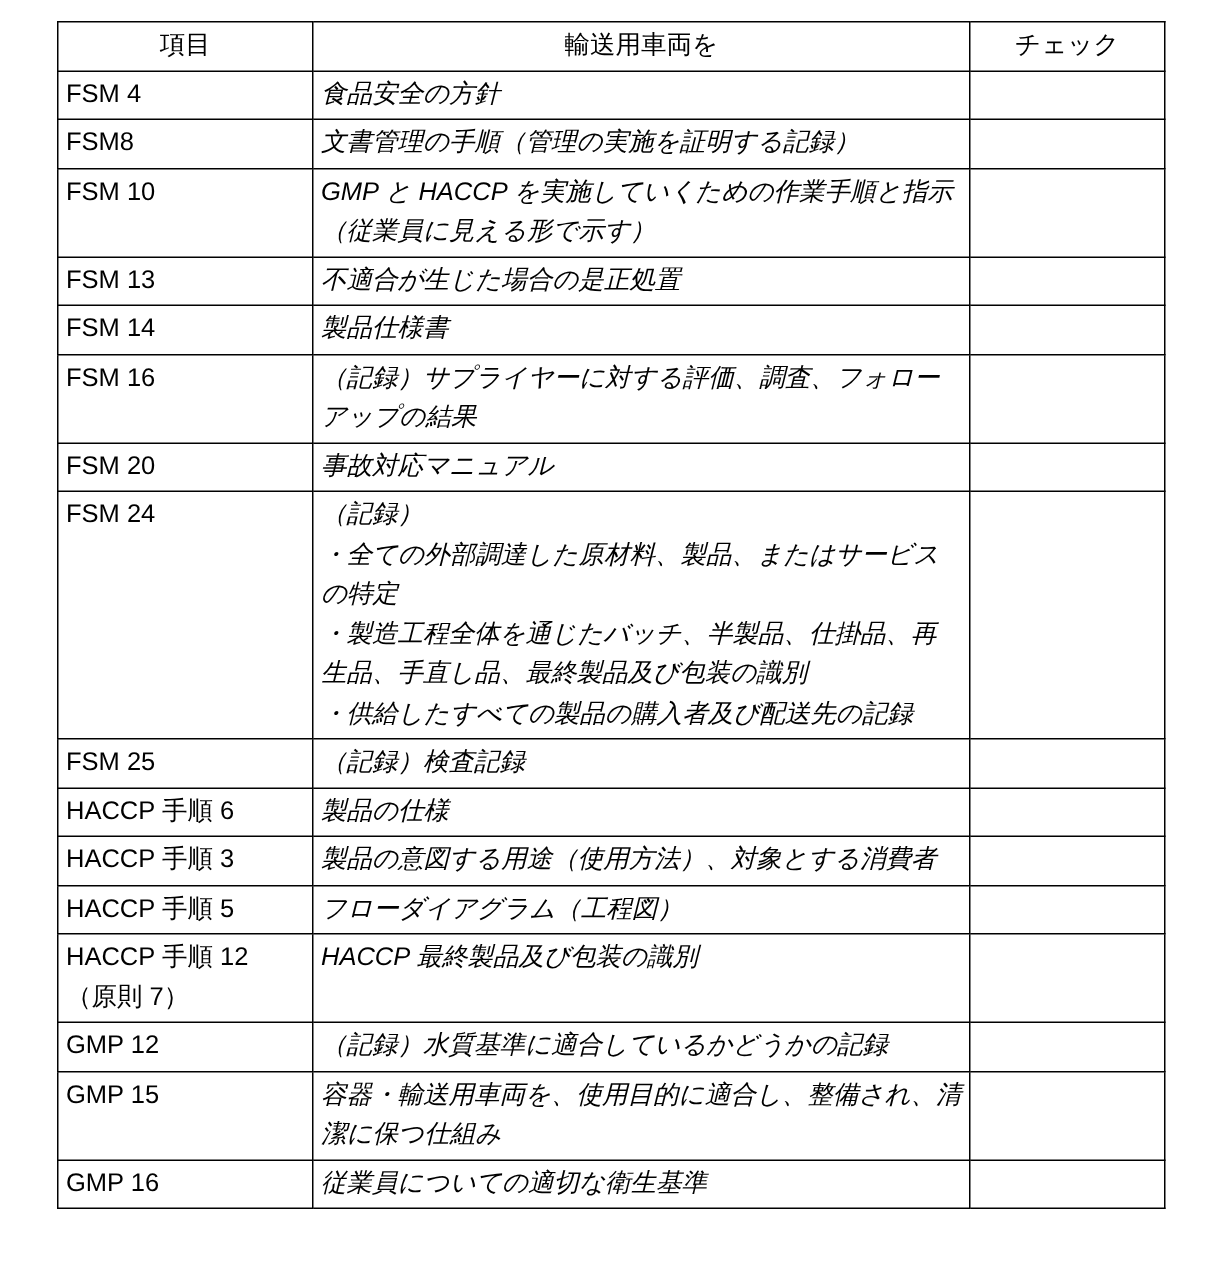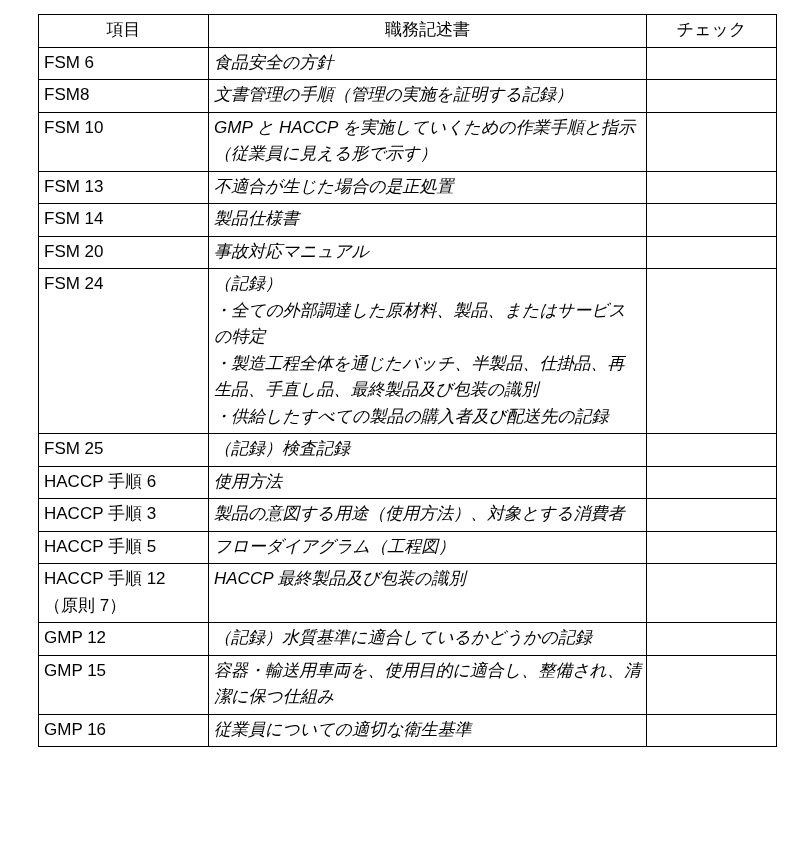--- a/index.html
+++ b/index.html
@@ -76,27 +76,27 @@
 <div class="page">
   <table class="doc-table">
     <colgroup>
       <col class="col-item">
       <col class="col-content">
       <col class="col-check">
     </colgroup>
     <thead>
       <tr>
         <th>項目</th>
-        <th>職務記述書</th>
+        <th>輸送用車両を</th>
         <th>チェック</th>
       </tr>
     </thead>
     <tbody id="table-body">
         <tr>
-          <td class="cell-item">FSM 6</td>
+          <td class="cell-item">FSM 4</td>
           <td class="cell-content">食品安全の方針</td>
           <td class="cell-check"></td>
         </tr>
         <tr>
           <td class="cell-item">FSM8</td>
           <td class="cell-content">文書管理の手順（管理の実施を証明する記録）</td>
           <td class="cell-check"></td>
         </tr>
         <tr>
           <td class="cell-item">FSM 10</td>
@@ -107,40 +107,45 @@
           <td class="cell-item">FSM 13</td>
           <td class="cell-content">不適合が生じた場合の是正処置</td>
           <td class="cell-check"></td>
         </tr>
         <tr>
           <td class="cell-item">FSM 14</td>
           <td class="cell-content">製品仕様書</td>
           <td class="cell-check"></td>
         </tr>
         <tr>
+          <td class="cell-item">FSM 16</td>
+          <td class="cell-content">（記録）サプライヤーに対する評価、調査、フォローアップの結果</td>
+          <td class="cell-check"></td>
+        </tr>
+        <tr>
           <td class="cell-item">FSM 20</td>
           <td class="cell-content">事故対応マニュアル</td>
           <td class="cell-check"></td>
         </tr>
         <tr>
           <td class="cell-item">FSM 24</td>
           <td class="cell-content">（記録）
 ・全ての外部調達した原材料、製品、またはサービスの特定
 ・製造工程全体を通じたバッチ、半製品、仕掛品、再生品、手直し品、最終製品及び包装の識別
 ・供給したすべての製品の購入者及び配送先の記録</td>
           <td class="cell-check"></td>
         </tr>
         <tr>
           <td class="cell-item">FSM 25</td>
           <td class="cell-content">（記録）検査記録</td>
           <td class="cell-check"></td>
         </tr>
         <tr>
           <td class="cell-item">HACCP 手順 6</td>
-          <td class="cell-content">使用方法</td>
+          <td class="cell-content">製品の仕様</td>
           <td class="cell-check"></td>
         </tr>
         <tr>
           <td class="cell-item">HACCP 手順 3</td>
           <td class="cell-content">製品の意図する用途（使用方法）、対象とする消費者</td>
           <td class="cell-check"></td>
         </tr>
         <tr>
           <td class="cell-item">HACCP 手順 5</td>
           <td class="cell-content">フローダイアグラム（工程図）</td>

